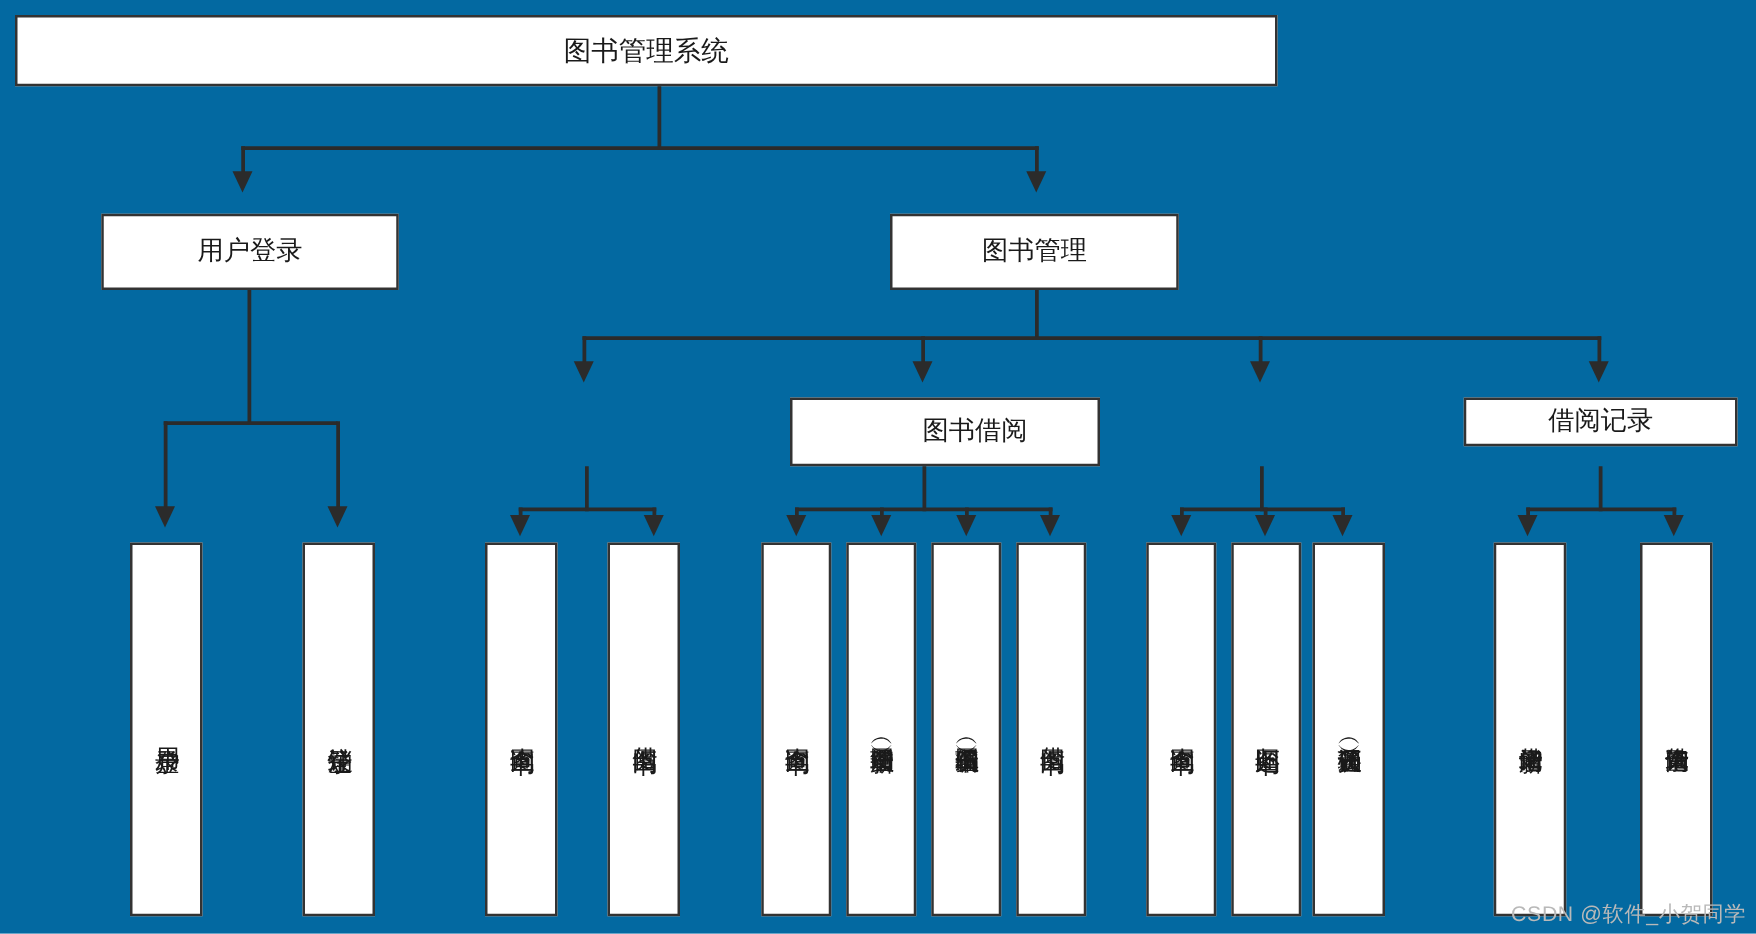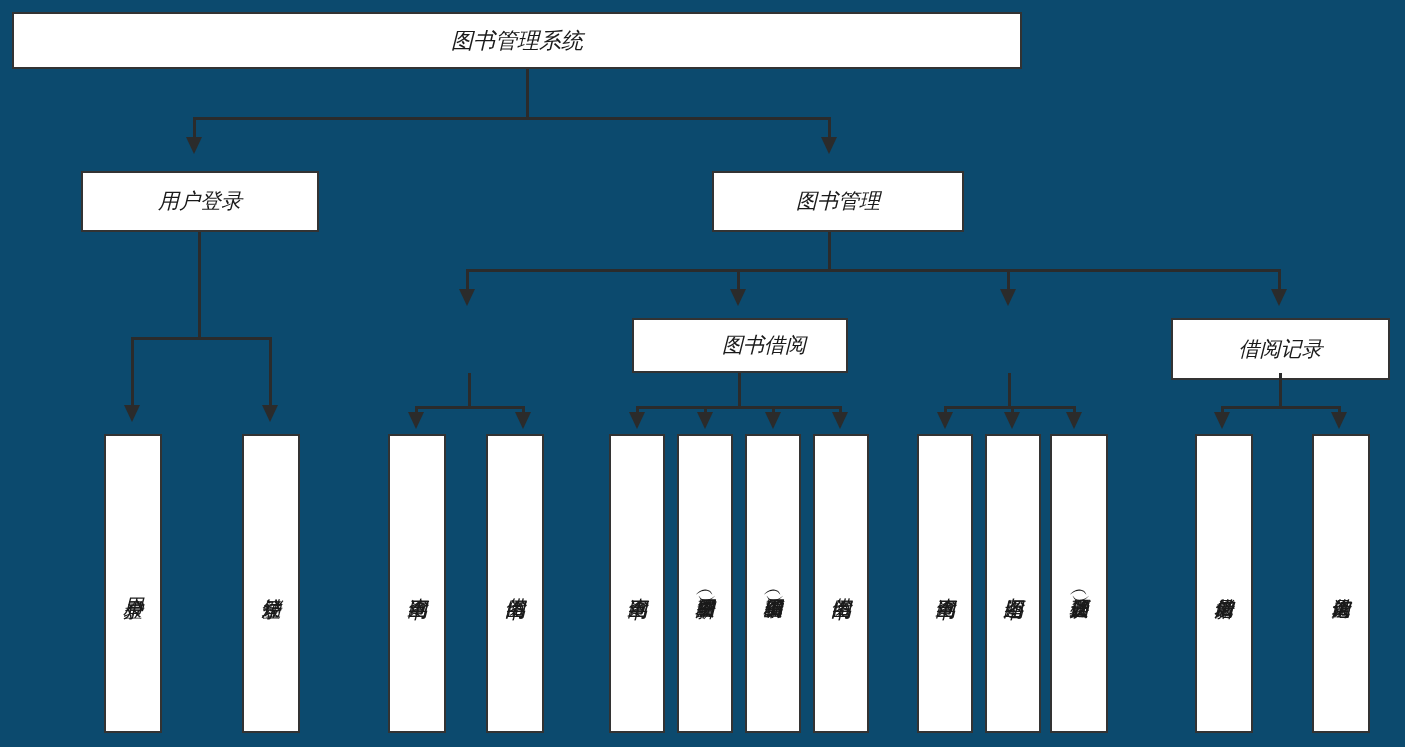--- a/index.html
+++ b/index.html
@@ -4,23 +4,22 @@
 <style>
   html,body{margin:0;padding:0;background:#ffffff;}
   body{
     font-family:"Liberation Sans","DejaVu Sans",sans-serif;
     -webkit-font-smoothing:antialiased;
   }
   #canvas{
     position:relative;
     width:1405px;
     height:747px;
-    background:#0c4a6e;
+    background:#0369a1;
     overflow:hidden;
-    font-style:italic;
   }
   
   .node{
     position:absolute;
     box-sizing:border-box;
     background:#ffffff;
     border:2px solid #333333;
     display:flex;
     align-items:center;
     justify-content:center;
@@ -101,21 +100,21 @@
   <div class="hline" style="left:193px;top:117px;width:638px;height:3px;"></div>
   <div class="vline" style="left:193px;top:117px;width:3px;height:22px;"></div>
   <div class="vline" style="left:828px;top:117px;width:3px;height:22px;"></div>
   <div class="arrow" style="left:186px;top:137px;"></div>
   <div class="arrow" style="left:821px;top:137px;"></div>
 
   <div class="node horiz" style="left:81px;top:171px;width:238px;height:61px;">
     <span class="lbl">用户登录</span>
   </div>
 
-  <div class="node horiz" style="left:712px;top:171px;width:252px;height:61px;">
+  <div class="node horiz" style="left:712px;top:171px;width:231px;height:61px;">
     <span class="lbl">图书管理</span>
   </div>
 
   <div class="vline" style="left:198px;top:232px;width:3px;height:107px;"></div>
   <div class="hline" style="left:131px;top:337px;width:139px;height:3px;"></div>
   <div class="vline" style="left:131px;top:337px;width:3px;height:70px;"></div>
   <div class="vline" style="left:269px;top:337px;width:3px;height:70px;"></div>
   <div class="arrow" style="left:124px;top:405px;"></div>
   <div class="arrow" style="left:262px;top:405px;"></div>
 
@@ -123,24 +122,24 @@
   <div class="hline" style="left:466px;top:269px;width:815px;height:3px;"></div>
   <div class="vline" style="left:466px;top:269px;width:3px;height:22px;"></div>
   <div class="vline" style="left:737px;top:269px;width:3px;height:22px;"></div>
   <div class="vline" style="left:1007px;top:269px;width:3px;height:22px;"></div>
   <div class="vline" style="left:1278px;top:269px;width:3px;height:22px;"></div>
   <div class="arrow" style="left:459px;top:289px;"></div>
   <div class="arrow" style="left:730px;top:289px;"></div>
   <div class="arrow" style="left:1000px;top:289px;"></div>
   <div class="arrow" style="left:1271px;top:289px;"></div>
 
-  <div class="node horiz" style="left:632px;top:318px;width:216px;height:55px;padding-left:48px;">
+  <div class="node horiz" style="left:632px;top:318px;width:248px;height:55px;padding-left:48px;">
     <span class="lbl">图书借阅</span>
   </div>
-  <div class="node horiz" style="left:1171px;top:318px;width:219px;height:62px;">
+  <div class="node horiz" style="left:1171px;top:318px;width:219px;height:39px;">
     <span class="lbl">借阅记录</span>
   </div>
 
   <div class="vline" style="left:468px;top:373px;width:3px;height:36px;"></div>
   <div class="hline" style="left:415px;top:406px;width:110px;height:3px;"></div>
   <div class="vline" style="left:415px;top:406px;width:3px;height:8px;"></div>
   <div class="vline" style="left:522px;top:406px;width:3px;height:8px;"></div>
   <div class="arrow" style="left:408px;top:412px;"></div>
   <div class="arrow" style="left:515px;top:412px;"></div>
 
@@ -208,14 +207,15 @@
     <span class="lbl">确认归还（管理员）</span>
   </div>
 
   <div class="node vert tall" style="left:1195px;top:434px;width:58px;height:299px;">
     <span class="lbl">新增借阅记录</span>
   </div>
   <div class="node vert tall" style="left:1312px;top:434px;width:58px;height:299px;">
     <span class="lbl">查询借阅记录</span>
   </div>
 
+  <div id="watermark">CSDN @软件_小贺同学</div>
 
 </div>
 
 </body></html>

